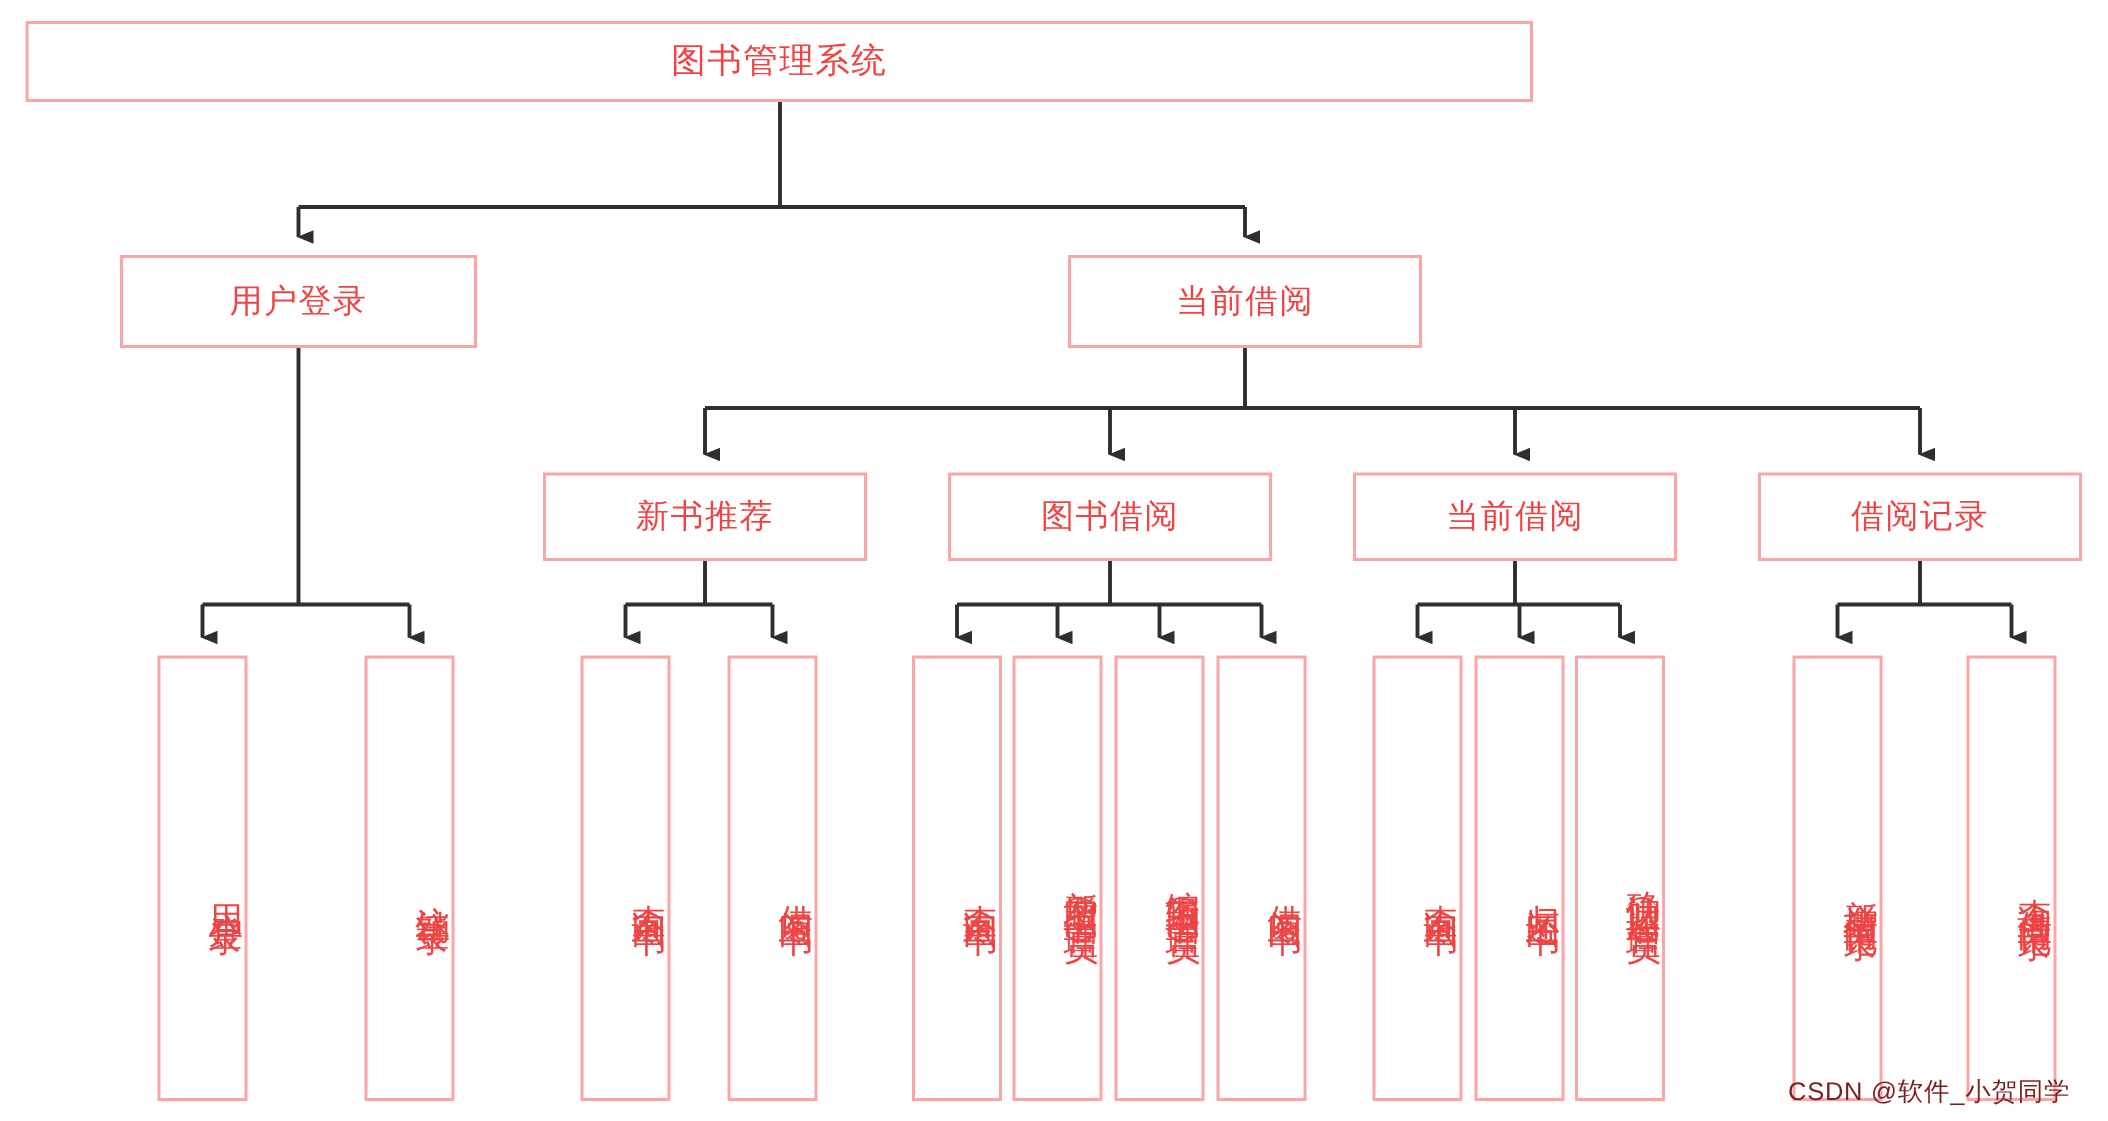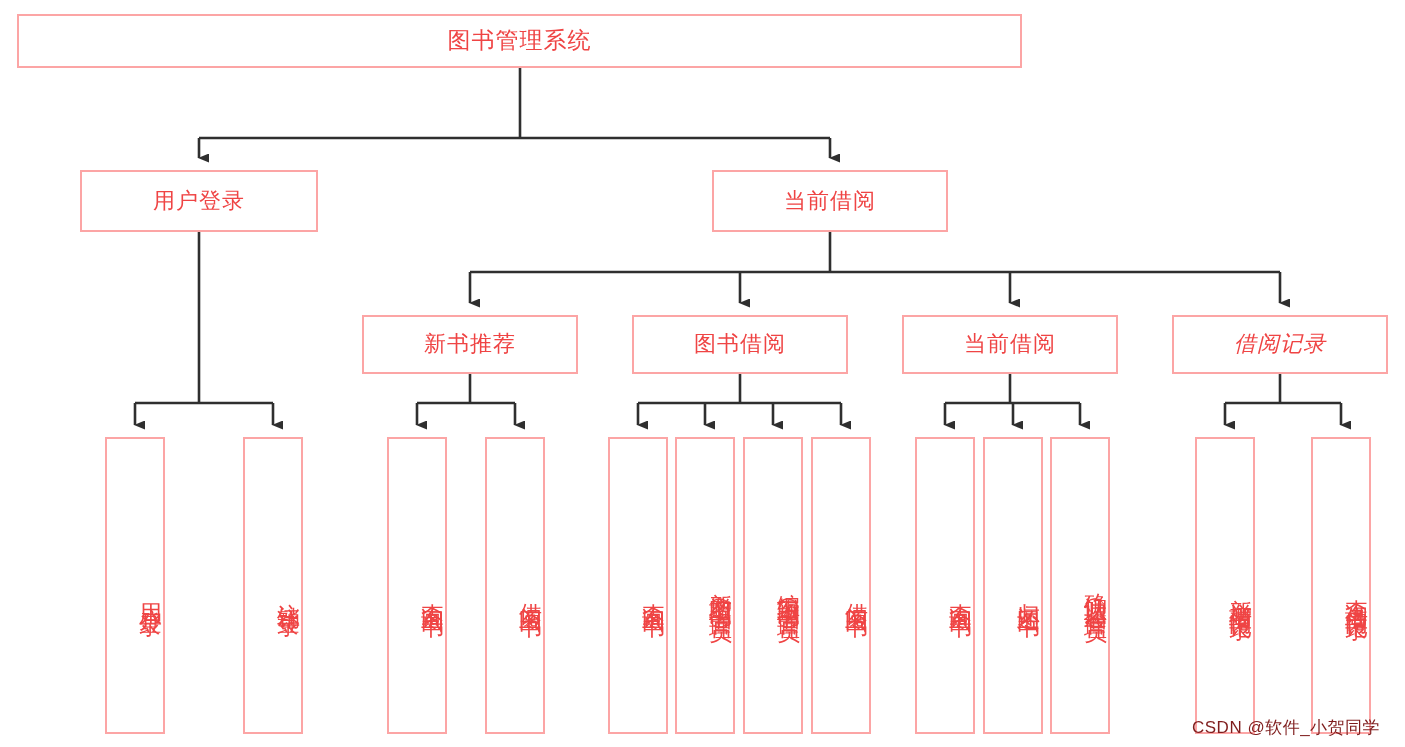--- a/index.html
+++ b/index.html
@@ -135,21 +135,21 @@
 
   <div class="node horiz" style="left:362px; top:315px; width:216px; height:59px;">
     <span>新书推荐</span>
   </div>
   <div class="node horiz" style="left:632px; top:315px; width:216px; height:59px;">
     <span>图书借阅</span>
   </div>
   <div class="node horiz" style="left:902px; top:315px; width:216px; height:59px;">
     <span>当前借阅</span>
   </div>
-  <div class="node horiz" style="left:1172px; top:315px; width:216px; height:59px;font-style:italic;">
+  <div class="node horiz" style="left:1172px; top:315px; width:216px; height:59px;">
     <span>借阅记录</span>
   </div>
 
   <div class="node vert" style="left:105px; top:437px; width:60px; height:297px;">
     <span class="vtext">用户登录</span>
   </div>
   <div class="node vert" style="left:243px; top:437px; width:60px; height:297px;">
     <span class="vtext">注销登录</span>
   </div>
 

